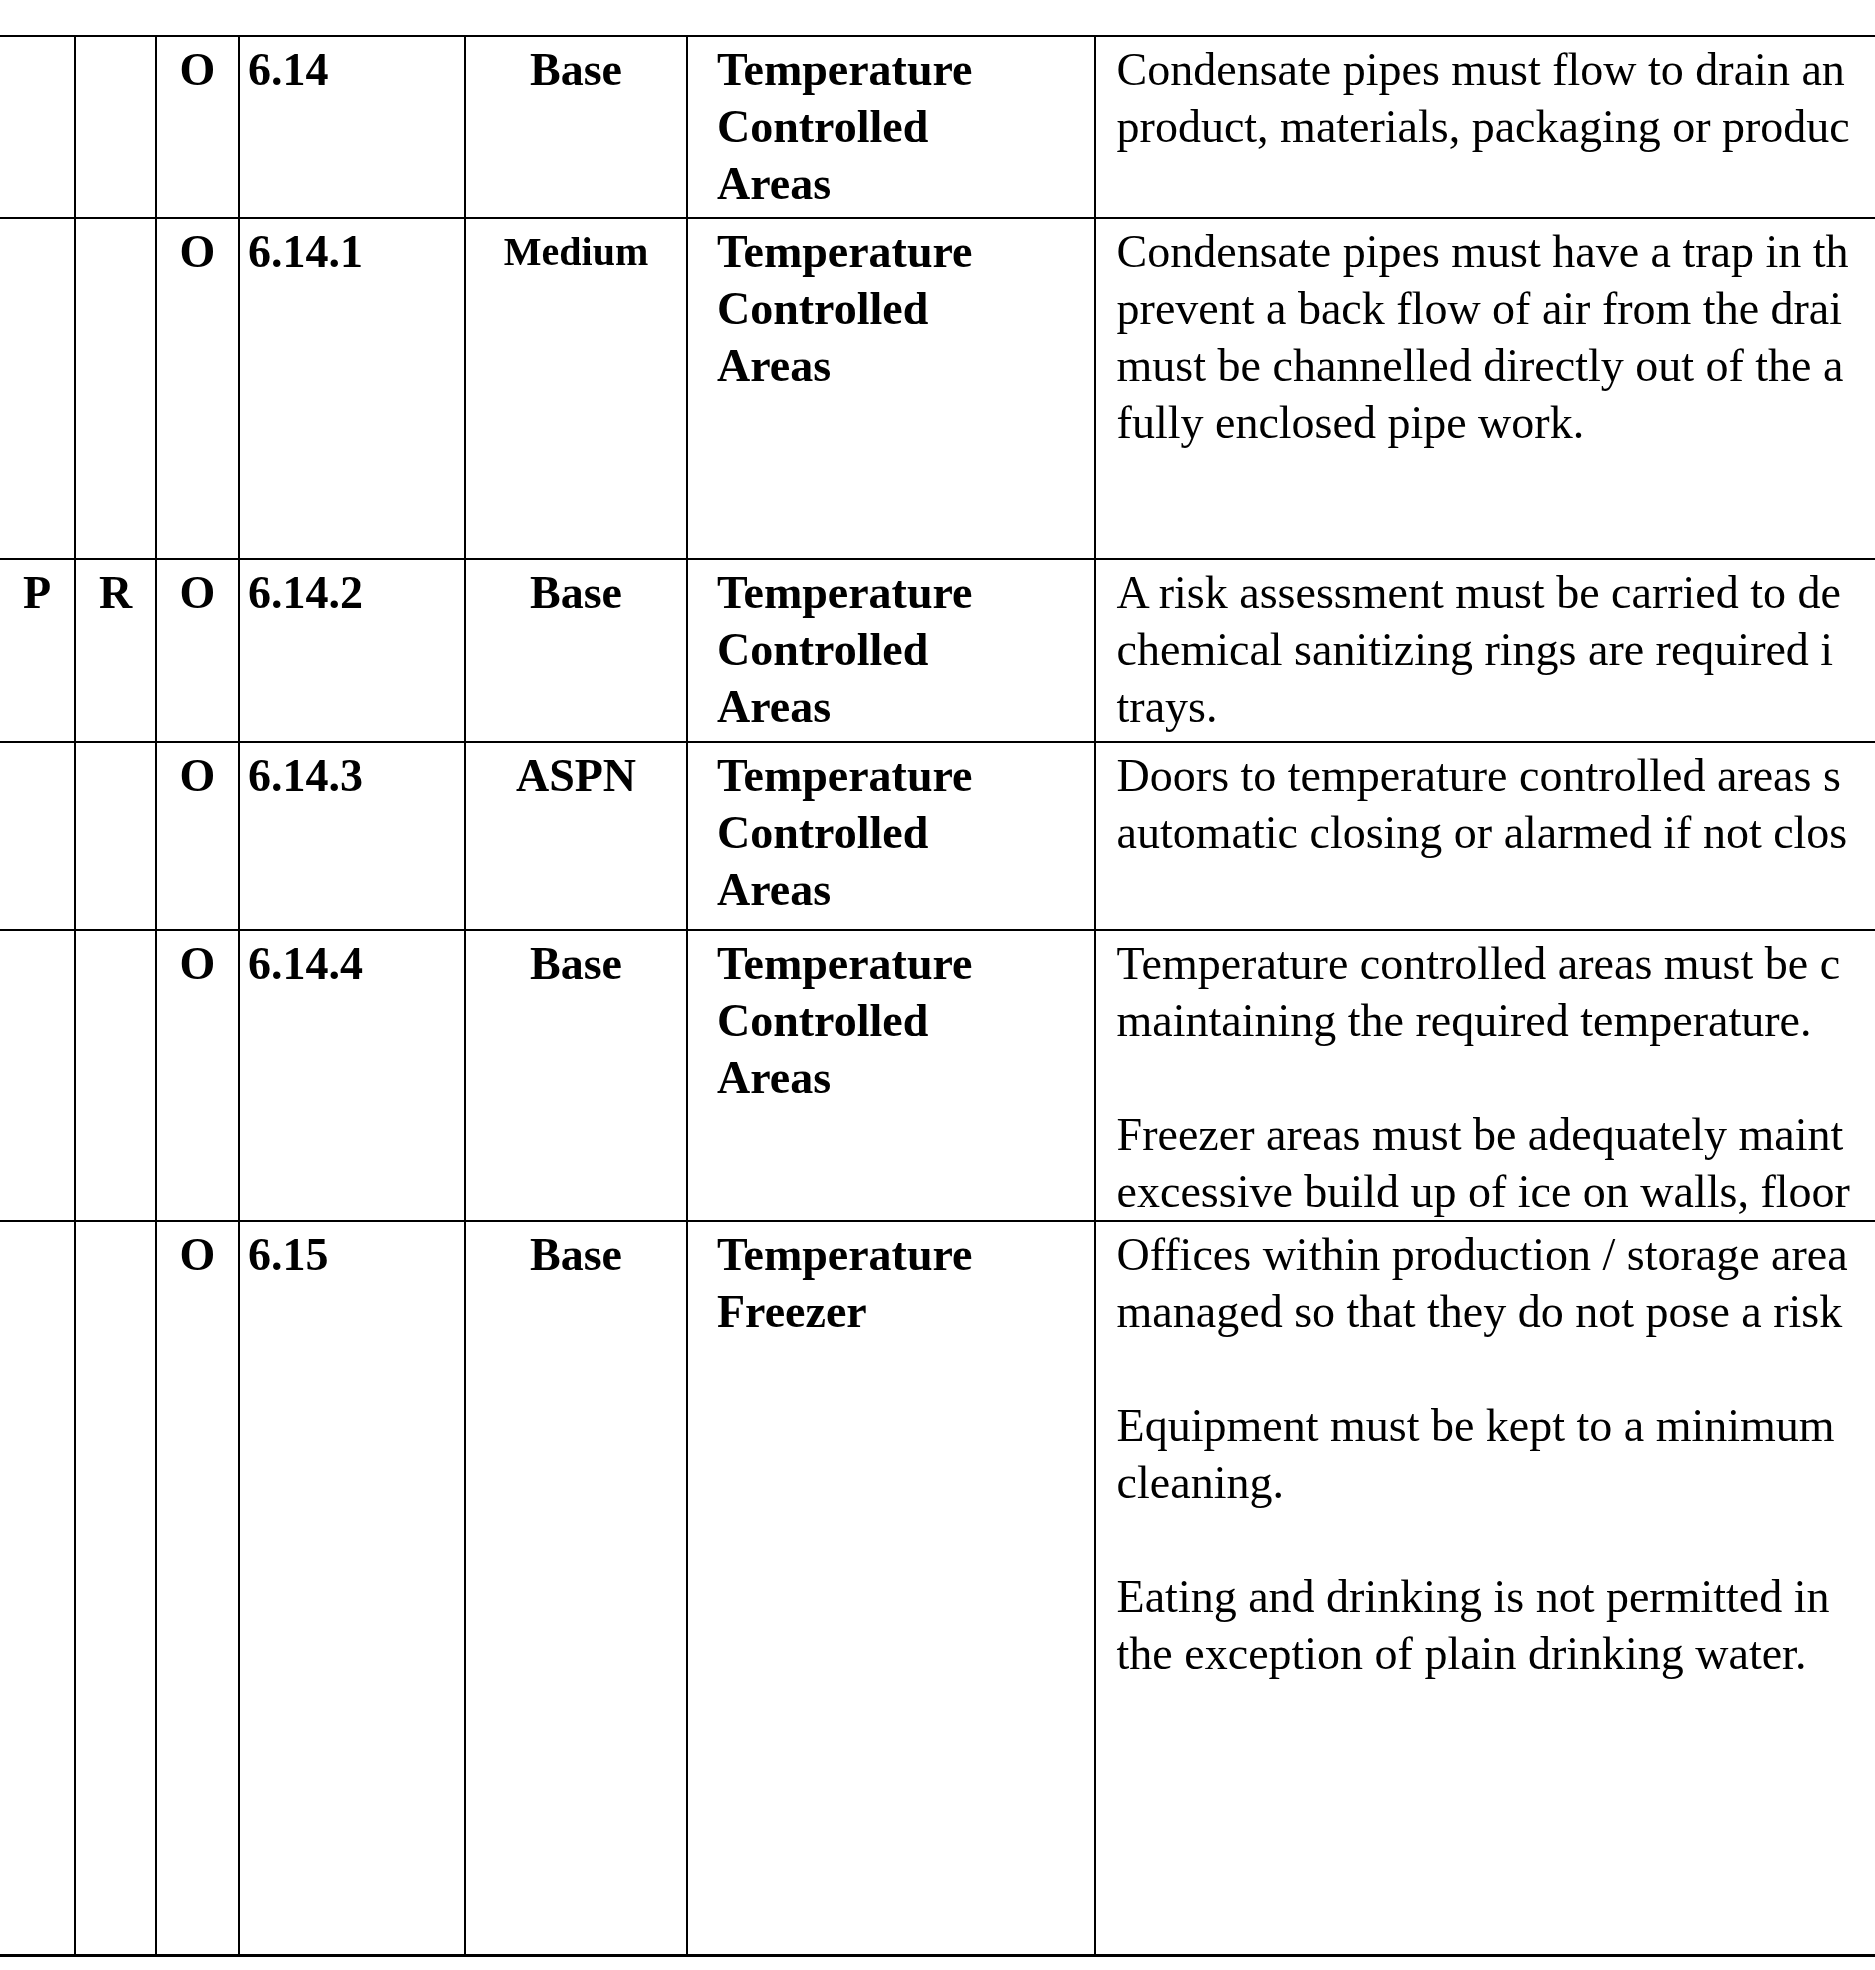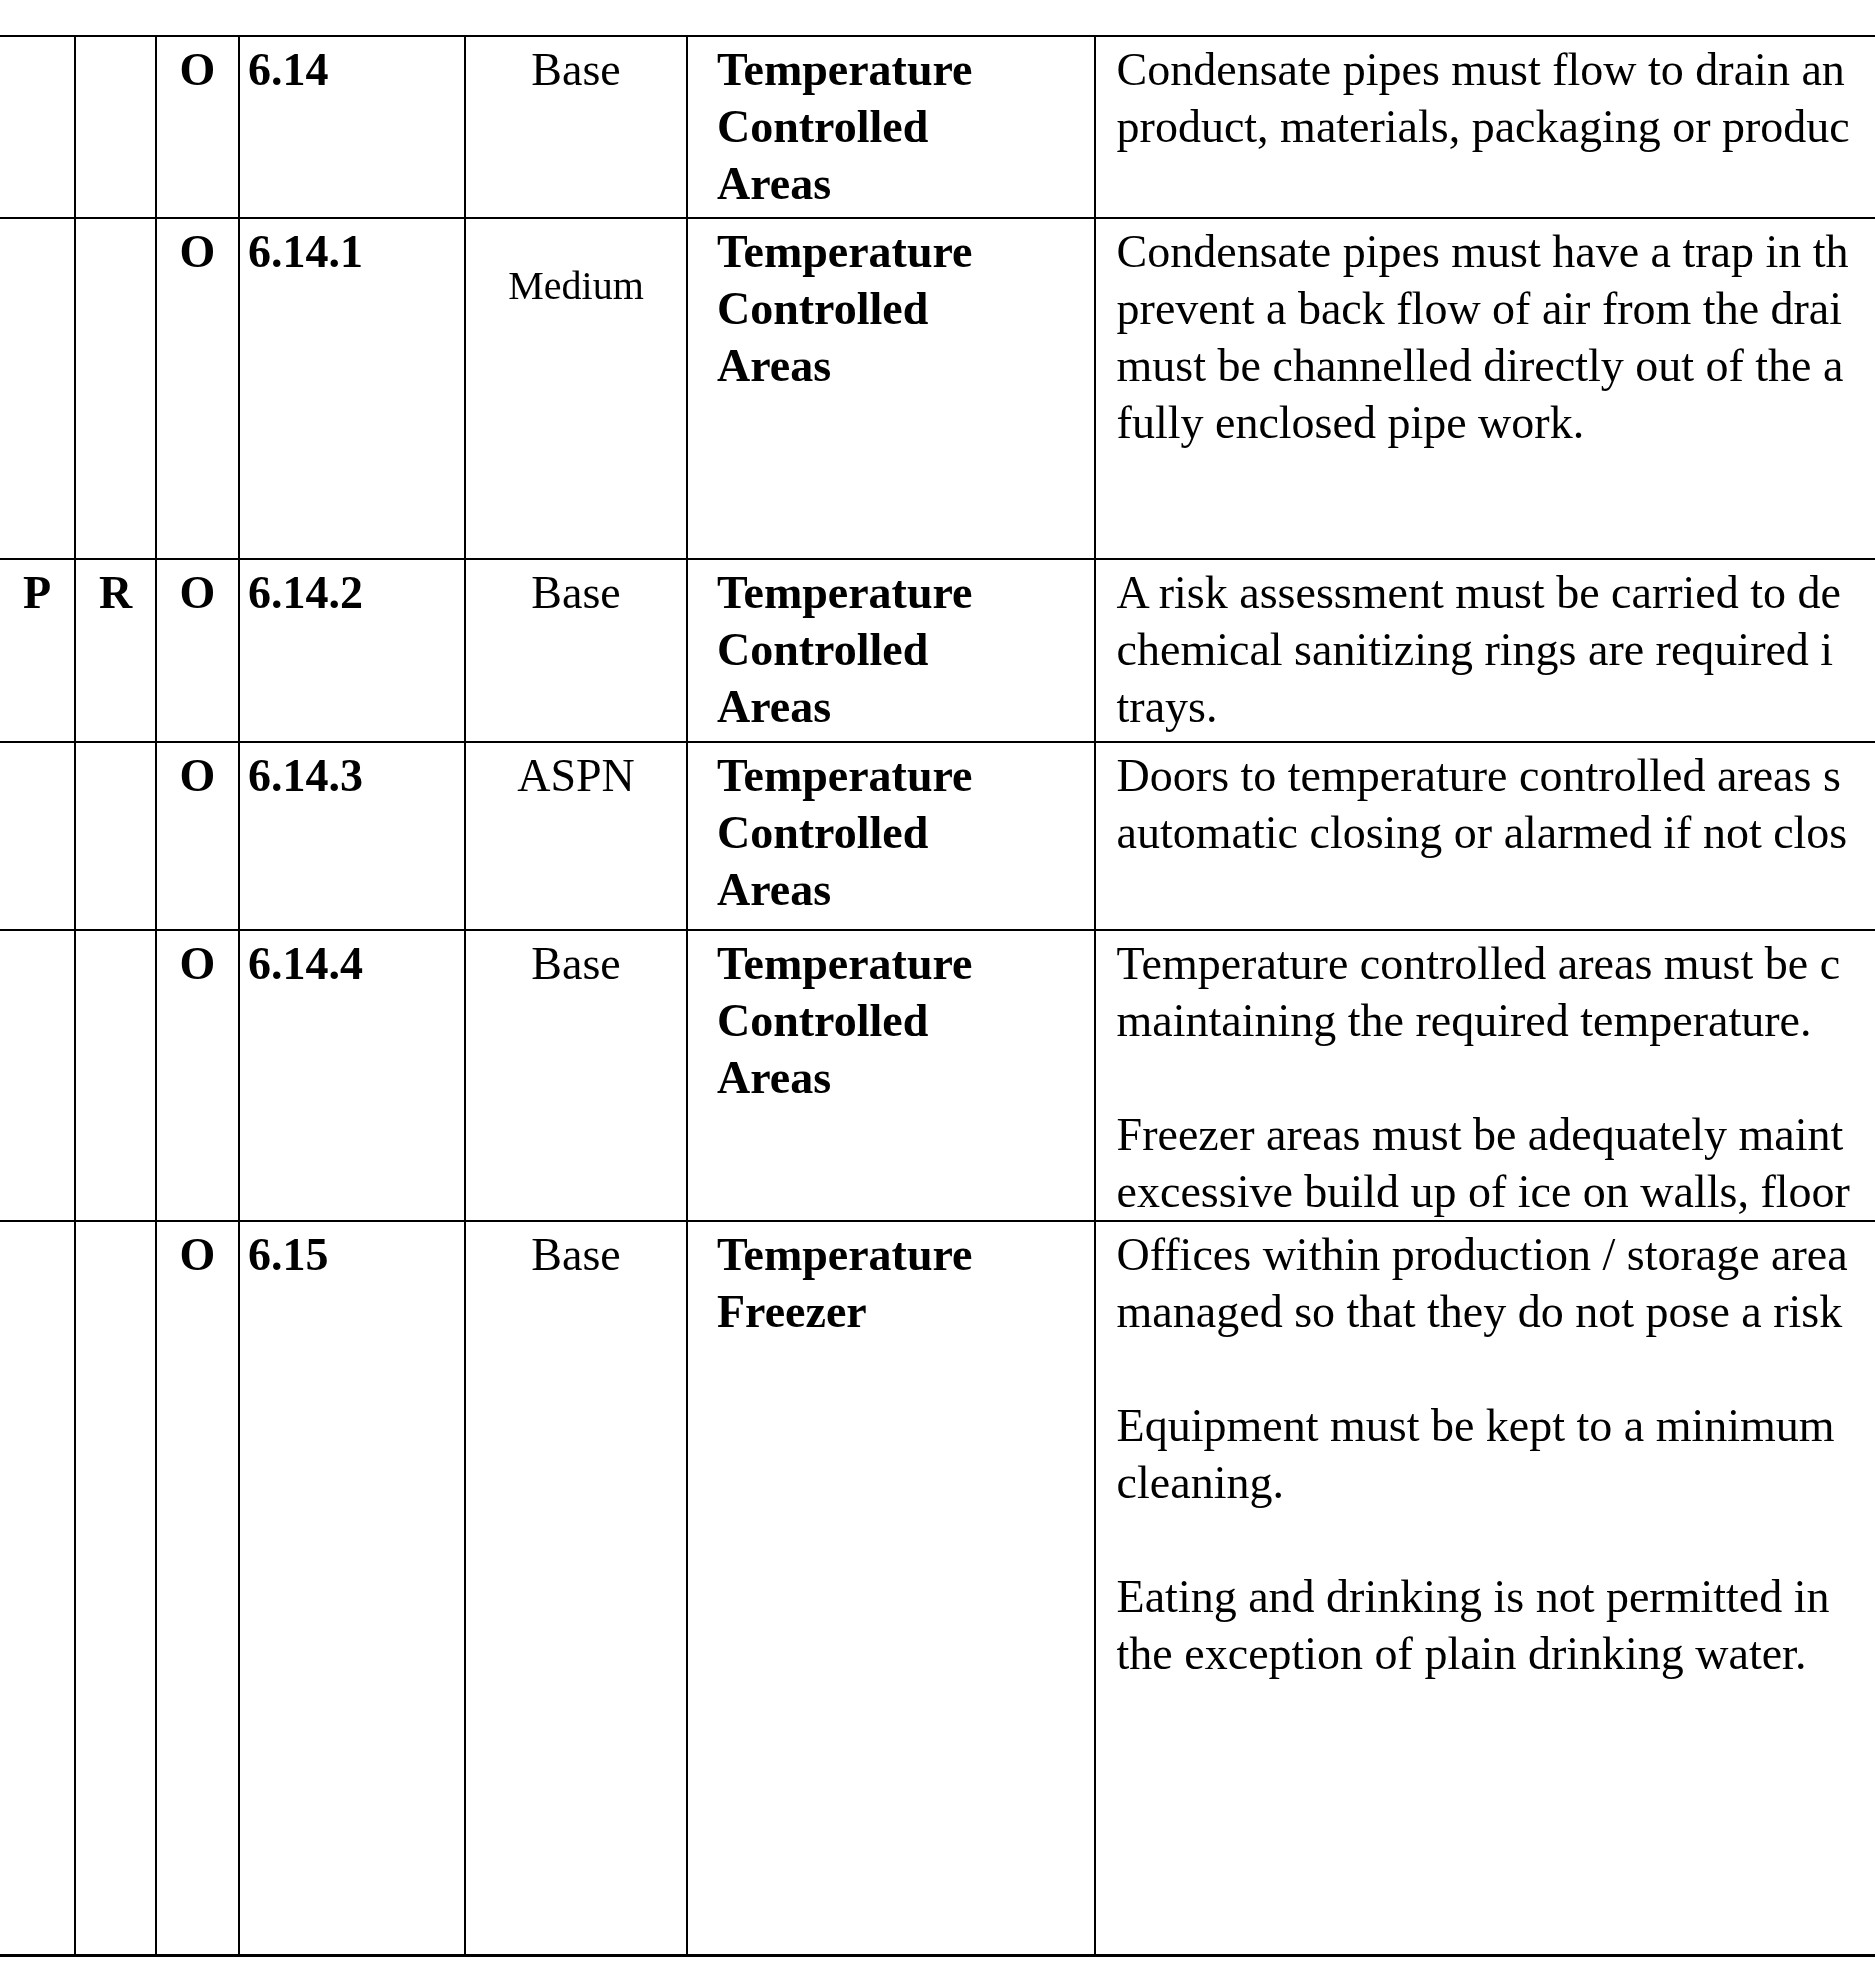--- a/index.html
+++ b/index.html
@@ -34,30 +34,30 @@
   .doc-table tr:first-child td { border-top-width: 2.9px; }
   .doc-table tr:last-child td { border-bottom-width: 3.9px; }
   .doc-table td:first-child { border-left: none; }
   .doc-table td:last-child { border-right: none; }
   .doc-table tr.thick-top td { border-top-width: 2.9px; }
 
   .c-p   { width: 74px;  text-align: center; font-weight: bold; }
   .c-r   { width: 79px;  text-align: center; font-weight: bold; }
   .c-o   { width: 81px;  text-align: center; font-weight: bold; }
   .c-ref { width: 224px; font-weight: bold; }
-  .c-lvl { width: 220px; text-align: center; font-weight: normal; }
+  .c-lvl { width: 220px; text-align: center; font-weight: bold; }
   .c-cat { width: 406px; font-weight: bold; }
   .c-desc{ width: auto; }
 
   .cell-inner { padding: 3.9px 0 0 0; }
   .c-ref .cell-inner { padding-left: 8px; }
   .c-cat .cell-inner { padding-left: 29px; }
   .c-desc .cell-inner { padding-left: 20.6px; }
 
-  .level-small { font-size: 40px; margin-top: 34px; }
+  .level-small { font-size: 40px; }
 
   .cat-line, .desc-line {
     display: block;
     white-space: nowrap;
   }
   .desc-gap { display: block; height: 57px; }
 </style>
 </head>
 <body>
 

